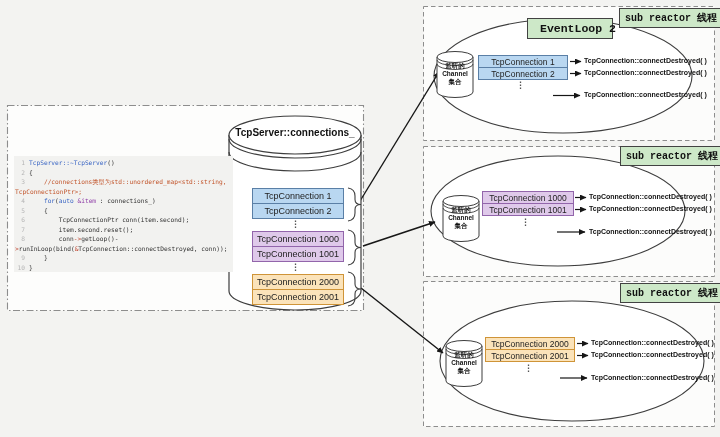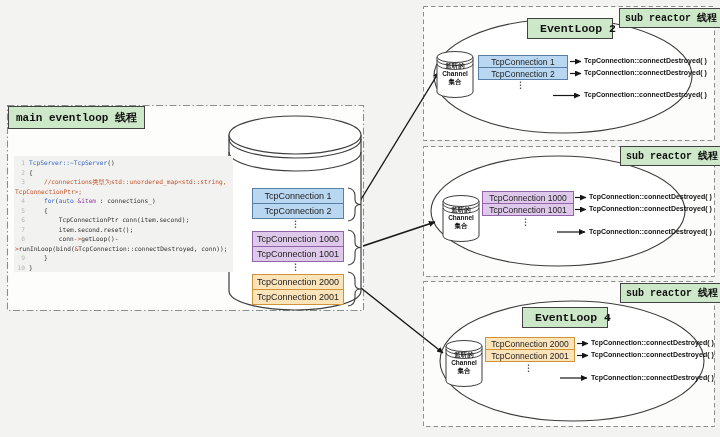--- a/index.html
+++ b/index.html
@@ -106,44 +106,43 @@
 
     <line x1="575" y1="197.5" x2="586" y2="197.5" stroke="#161616" stroke-width="1.2" marker-end="url(#ah)"></line>
     <line x1="575" y1="209.5" x2="586" y2="209.5" stroke="#161616" stroke-width="1.2" marker-end="url(#ah)"></line>
     <line x1="557" y1="232" x2="585" y2="232" stroke="#161616" stroke-width="1.2" marker-end="url(#ah)"></line>
 
     <line x1="577" y1="343.5" x2="588" y2="343.5" stroke="#161616" stroke-width="1.2" marker-end="url(#ah)"></line>
     <line x1="577" y1="355.5" x2="588" y2="355.5" stroke="#161616" stroke-width="1.2" marker-end="url(#ah)"></line>
     <line x1="560" y1="378" x2="587" y2="378" stroke="#161616" stroke-width="1.2" marker-end="url(#ah)"></line>
   </svg>
 
-  <div class="glabel main-title">main eventloop 线程</div>
   <div class="glabel subr subr1">sub reactor 线程</div>
   <div class="glabel subr subr2">sub reactor 线程</div>
   <div class="glabel subr subr3">sub reactor 线程</div>
   <div class="glabel evloop ev2">EventLoop 2</div>
-  <div class="glabel evloop ev4">EventLoop 4</div>
 
   <div class="codeblock">
       <div id="code-lines">
         <div class="code-row"><span class="lineno">1</span><span class="code-text"><span class="c-kw">TcpServer::~TcpServer</span><span class="c-pl">()</span></span></div>
         <div class="code-row"><span class="lineno">2</span><span class="code-text"><span class="c-pl">{</span></span></div>
         <div class="code-row"><span class="lineno">3</span><span class="code-text"><span class="c-cm">    //connections类型为std::unordered_map&lt;std::string,</span></span></div>
         <div class="code-row wrap"><span class="lineno"></span><span class="code-text"><span class="c-cm">TcpConnectionPtr&gt;;</span></span></div>
         <div class="code-row"><span class="lineno">4</span><span class="code-text"><span class="c-kw">    for</span><span class="c-pl">(</span><span class="c-kw">auto</span><span class="c-pl"> </span><span class="c-var">&amp;item</span><span class="c-pl"> : connections_)</span></span></div>
         <div class="code-row"><span class="lineno">5</span><span class="code-text"><span class="c-pl">    {</span></span></div>
         <div class="code-row"><span class="lineno">6</span><span class="code-text"><span class="c-pl">        TcpConnectionPtr conn(item.second);</span></span></div>
         <div class="code-row"><span class="lineno">7</span><span class="code-text"><span class="c-pl">        item.second.reset();</span></span></div>
         <div class="code-row"><span class="lineno">8</span><span class="code-text"><span class="c-pl">        conn</span><span class="c-op">-&gt;</span><span class="c-pl">getLoop()-</span></span></div>
         <div class="code-row wrap"><span class="lineno"></span><span class="code-text"><span class="c-op">&gt;</span><span class="c-pl">runInLoop(bind(</span><span class="c-op">&amp;</span><span class="c-pl">TcpConnection::connectDestroyed, conn));</span></span></div>
         <div class="code-row"><span class="lineno">9</span><span class="code-text"><span class="c-pl">    }</span></span></div>
         <div class="code-row"><span class="lineno">10</span><span class="code-text"><span class="c-pl">}</span></span></div>
       </div>
     </div>
 
+  <div class="store-title">TcpServer::connections_</div>
 
   <div class="conn store-conn g-blue" style="left:252px;top:188px;">TcpConnection 1</div>
   <div class="conn store-conn g-blue" style="left:252px;top:203px;">TcpConnection 2</div>
   <div class="vdots" style="left:291px;top:218px;">⋮</div>
   <div class="conn store-conn g-purple" style="left:252px;top:231px;">TcpConnection 1000</div>
   <div class="conn store-conn g-purple" style="left:252px;top:246px;">TcpConnection 1001</div>
   <div class="vdots" style="left:291px;top:261px;">⋮</div>
   <div class="conn store-conn g-orange" style="left:252px;top:274px;">TcpConnection 2000</div>
   <div class="conn store-conn g-orange" style="left:252px;top:289px;">TcpConnection 2001</div>
 

